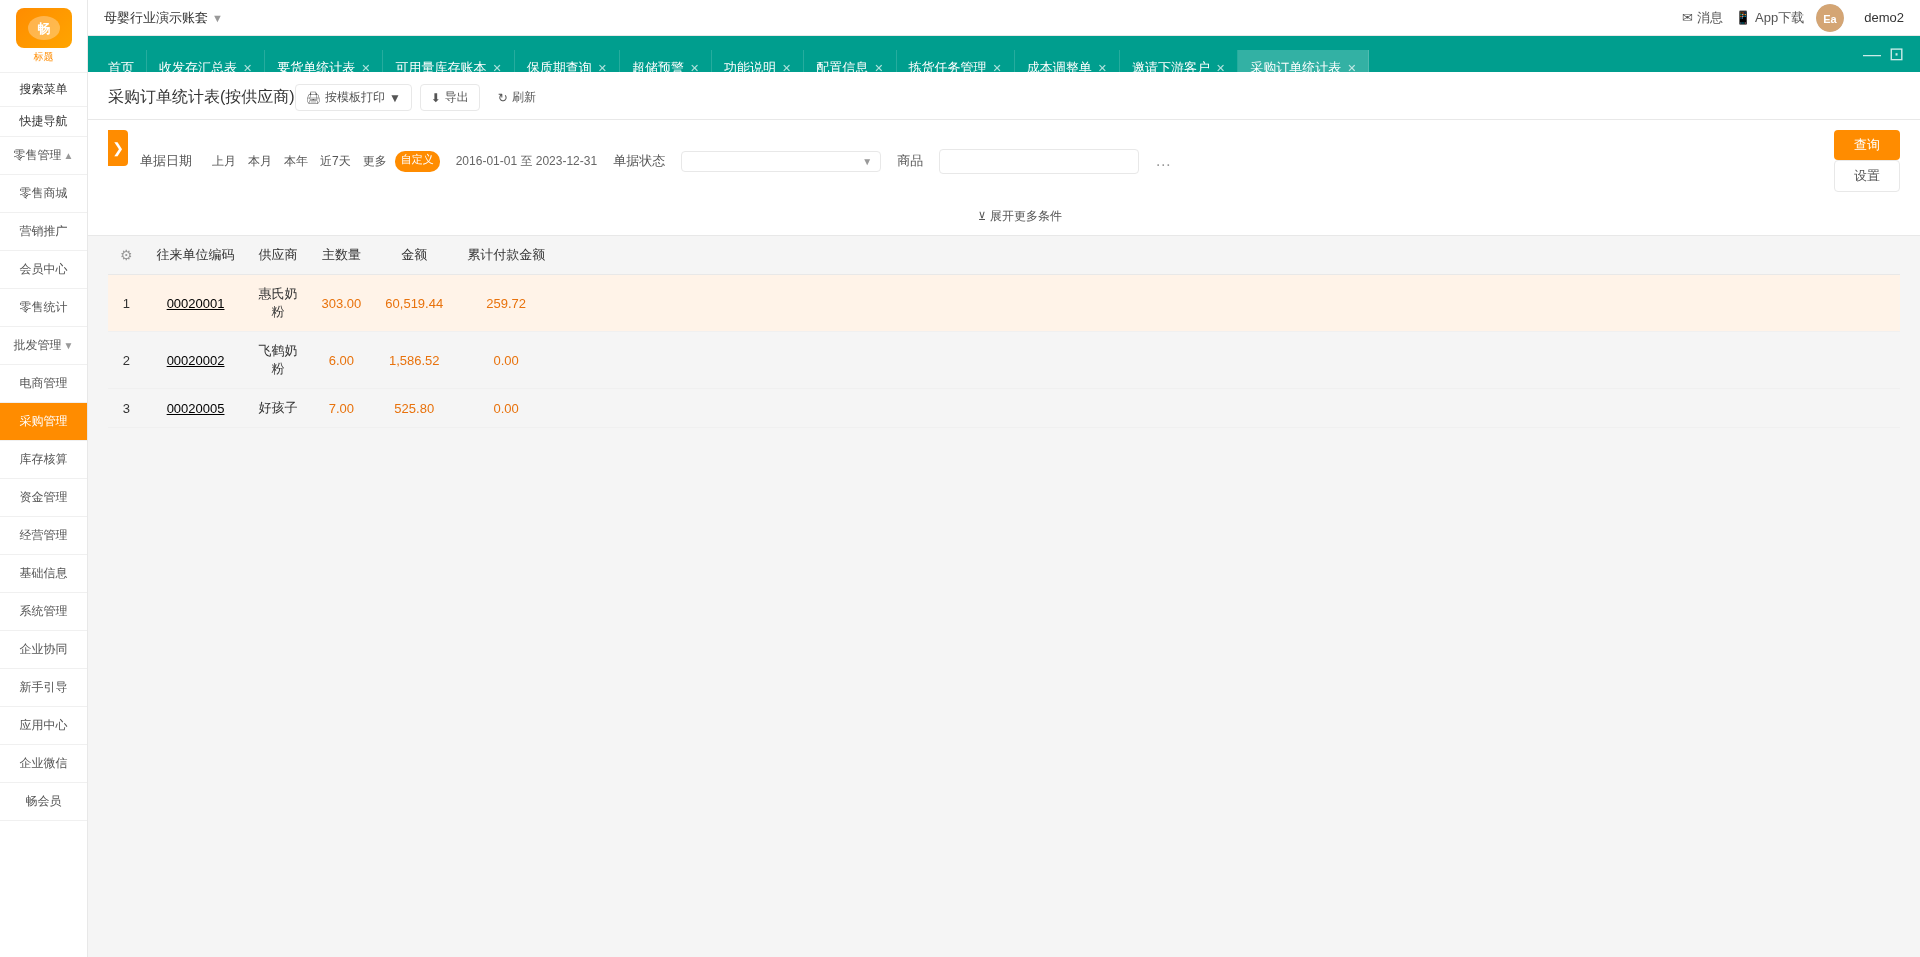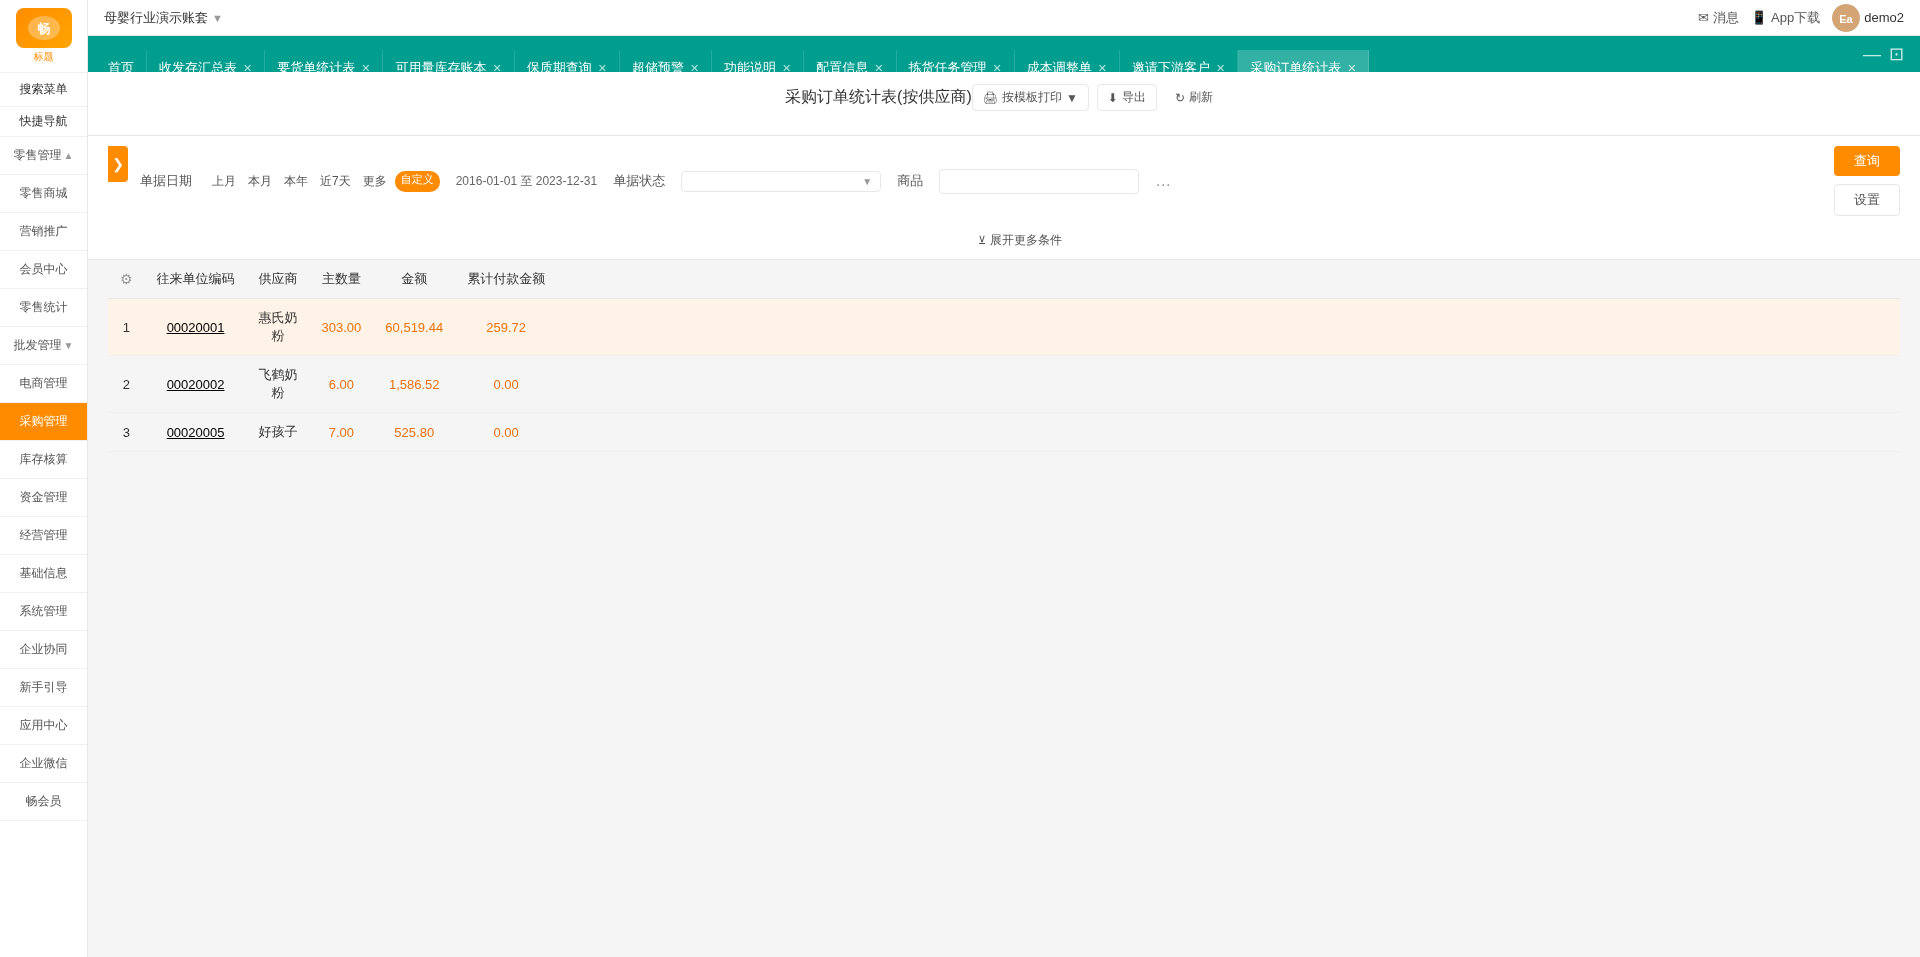--- a/index.html
+++ b/index.html
@@ -21,21 +21,21 @@
     .main { flex: 1; display: flex; flex-direction: column; height: 957px; overflow: hidden; }
 
     
     .top-nav { background: #009e8e; height: 36px; display: flex; align-items: center; padding: 0 8px; gap: 0; flex-shrink: 0; }
     .top-nav-item { padding: 0 12px; height: 36px; display: flex; align-items: center; color: #fff; font-size: 13px; cursor: pointer; white-space: nowrap; border-right: 1px solid rgba(255,255,255,0.15); margin-top: 28px; }
     .top-nav-item.active { background: rgba(255,255,255,0.2); }
     .top-nav-item .close-x { margin-left: 6px; font-size: 11px; opacity: 0.7; }
     .top-nav-spacer { flex: 1; }
     .top-nav-actions { display: flex; align-items: center; gap: 8px; padding: 0 8px; }
     .top-nav-action-btn { color: #fff; font-size: 18px; cursor: pointer; opacity: 0.8; }
-    .page-title-row { display: flex; align-items: center; justify-content: center; margin-bottom: 24px; }
+    .page-title-row { display: flex; align-items: center; justify-content: flex-start; margin-bottom: 8px; }
     .page-title { font-size: 16px; color: #333; font-weight: 500; }
     .page-header-actions { display: flex; align-items: center; gap: 8px; }
     .btn-print { display: flex; align-items: center; gap: 4px; padding: 4px 10px; border: 1px solid #e8e8e8; border-radius: 4px; font-size: 12px; color: #555; cursor: pointer; background: #fff; }
     .btn-export { display: flex; align-items: center; gap: 4px; padding: 4px 10px; border: 1px solid #e8e8e8; border-radius: 4px; font-size: 12px; color: #555; cursor: pointer; background: #fff; }
     .btn-refresh { display: flex; align-items: center; gap: 4px; padding: 4px 10px; font-size: 12px; color: #555; cursor: pointer; }
 
     
     .filter-area { background: #fff; padding: 10px 20px; border-bottom: 1px solid #e8e8e8; flex-shrink: 0; }
     .filter-row { display: flex; align-items: center; gap: 16px; flex-wrap: wrap; }
     .filter-item { display: flex; align-items: center; gap: 16px; }
@@ -73,21 +73,21 @@
     
     .collapse-btn { background: #ff8c00; color: #fff; border: none; border-radius: 0 4px 4px 0; width: 20px; height: 36px; cursor: pointer; display: flex; align-items: center; justify-content: center; font-size: 14px; }
 
     
     .workspace-header { background: #fff; height: 36px; display: flex; align-items: center; padding: 0 16px; border-bottom: 1px solid #e8e8e8; flex-shrink: 0; }
     .workspace-title { font-size: 13px; color: #333; }
     .workspace-dropdown { font-size: 11px; color: #999; margin-left: 4px; cursor: pointer; }
     .workspace-right { margin-left: auto; display: flex; align-items: center; gap: 12px; }
     .ws-msg { font-size: 13px; color: #555; cursor: pointer; display: flex; align-items: center; gap: 4px; }
     .ws-app { font-size: 13px; color: #555; cursor: pointer; display: flex; align-items: center; gap: 4px; }
-    .ws-user { display: flex; align-items: center; gap: 4px; cursor: pointer; }
+    .ws-user { display: flex; align-items: center; gap: 20px; cursor: pointer; }
     .ws-avatar { width: 28px; height: 28px; border-radius: 50%; background: #e0e0e0; overflow: hidden; display: flex; align-items: center; justify-content: center; }
     .ws-username { font-size: 13px; color: #333; }
     .content-area { flex: 1; overflow: hidden; display: flex; flex-direction: column; }
     .page-content { flex: 1; overflow: auto; padding: 0 20px 60px 20px; }
   </style>
 </head>
 <body>
 
 <div class="sidebar">
   <div class="sidebar-logo">
@@ -261,21 +261,21 @@
                 <span class="filter-select-arrow">▼</span>
               </div>
             </div>
             <div class="filter-item">
               <span class="filter-label">商品</span>
               <div class="filter-input">
                 <input type="text" style="">
               </div>
               <span class="filter-dots">…</span>
             </div>
-            <div style="margin-left:auto; display:flex; flex-direction:column; gap:8px;justify-content:flex-end;">
+            <div style="margin-left:auto; display:flex; flex-direction:column; gap:0;justify-content:flex-end;">
               <button class="btn-query">查询</button>
               <button class="btn-settings">设置</button>
             </div>
           </div>
           <div style="display:flex; justify-content:center; margin-top:8px;">
             <div class="expand-more">
               <span class="expand-icon">⊻</span>
               <span>展开更多条件</span>
             </div>
           </div>

